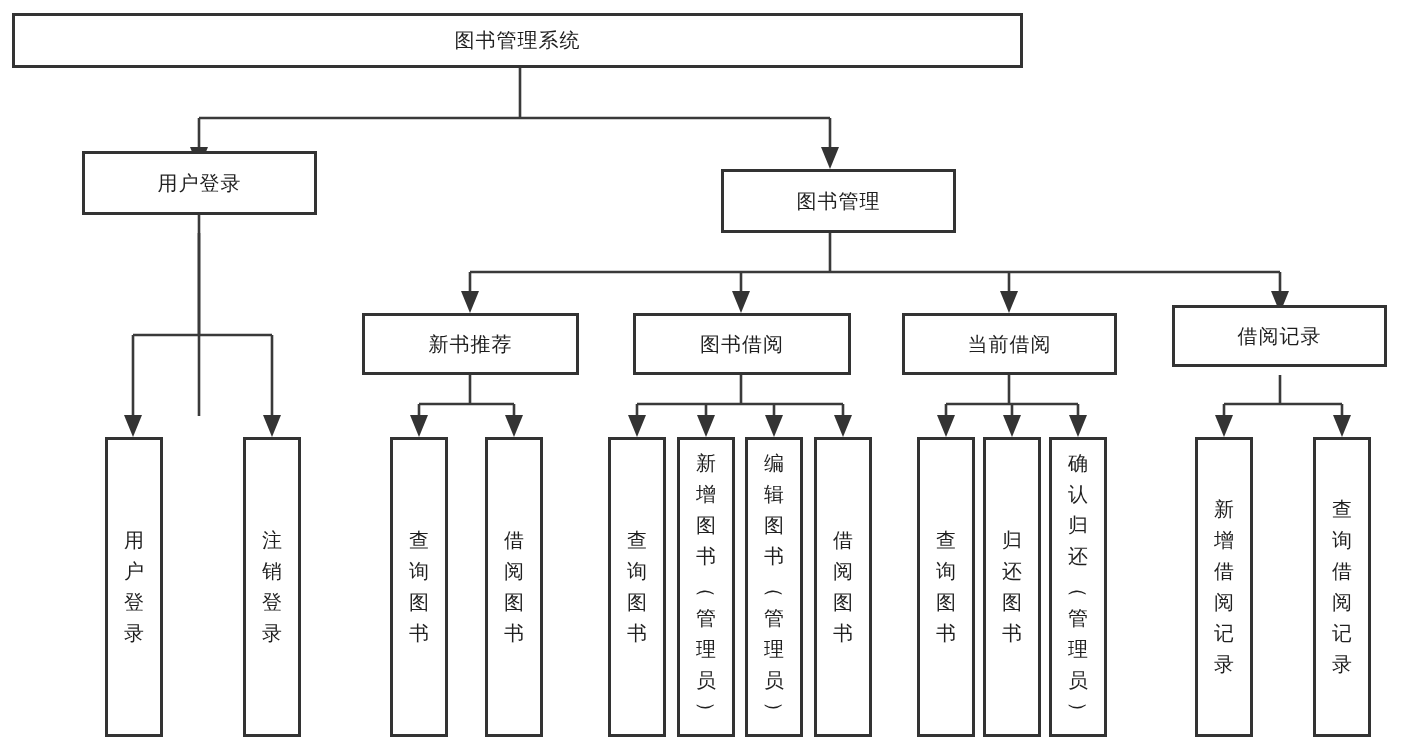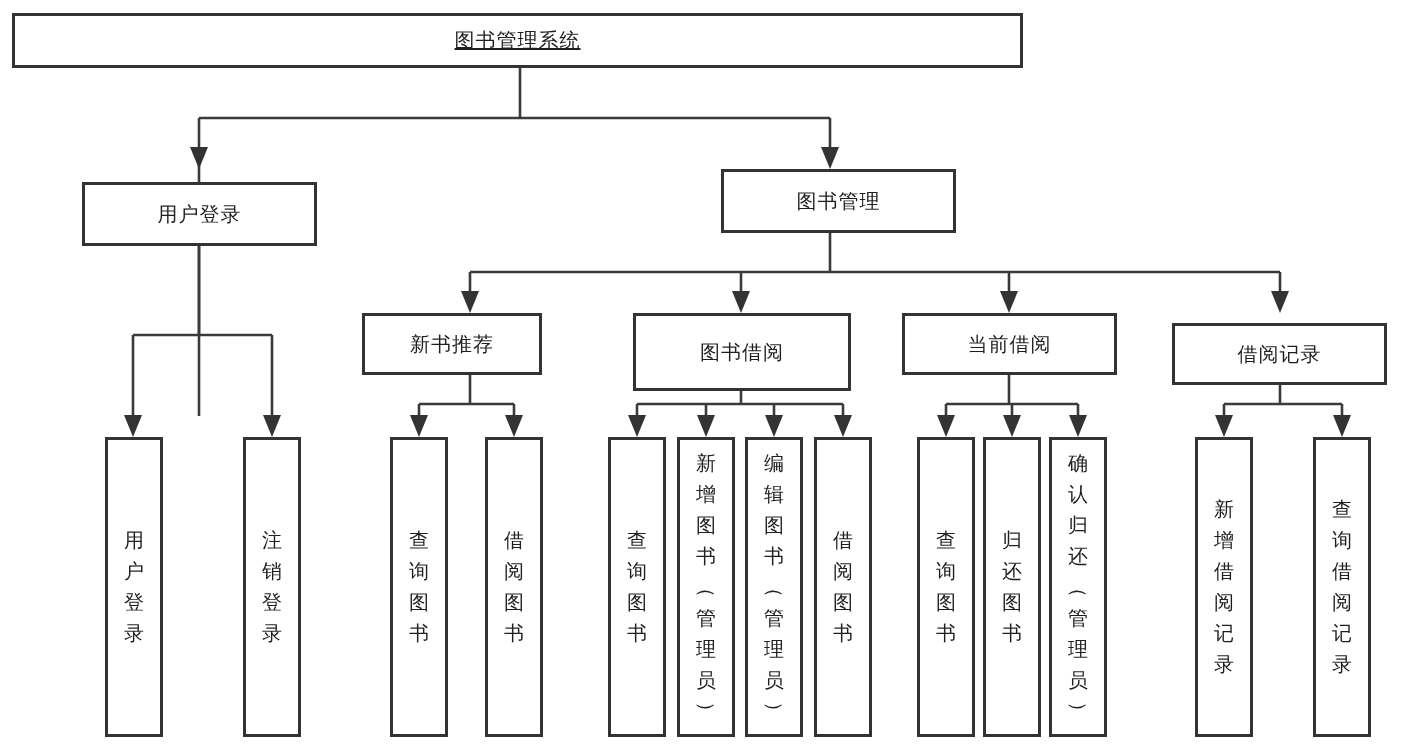--- a/index.html
+++ b/index.html
@@ -82,41 +82,41 @@
       <polygon points="765,415 783,415 774,437"></polygon>
       <polygon points="834,415 852,415 843,437"></polygon>
       <polygon points="937,415 955,415 946,437"></polygon>
       <polygon points="1003,415 1021,415 1012,437"></polygon>
       <polygon points="1069,415 1087,415 1078,437"></polygon>
       <polygon points="1215,415 1233,415 1224,437"></polygon>
       <polygon points="1333,415 1351,415 1342,437"></polygon>
     </g>
   </svg>
 
-  <div class="node" style="left:12px;top:13px;width:1011px;height:55px;text-decoration:underline;">
+  <div class="node" style="left:12px;top:13px;width:1011px;height:55px;">
     <span>图书管理系统</span>
   </div>
 
-  <div class="node" style="left:82px;top:182px;width:235px;height:64px;">
+  <div class="node" style="left:82px;top:151px;width:235px;height:64px;">
     <span>用户登录</span>
   </div>
   <div class="node" style="left:712px;top:169px;width:235px;height:64px;margin-left:9px;">
     <span>图书管理</span>
   </div>
 
-  <div class="node" style="left:362px;top:313px;width:180px;height:62px;">
+  <div class="node" style="left:362px;top:313px;width:217px;height:62px;">
     <span>新书推荐</span>
   </div>
-  <div class="node" style="left:633px;top:313px;width:218px;height:78px;">
+  <div class="node" style="left:633px;top:313px;width:218px;height:62px;">
     <span>图书借阅</span>
   </div>
   <div class="node" style="left:902px;top:313px;width:215px;height:62px;font-family:Liberation Serif, serif;">
     <span>当前借阅</span>
   </div>
-  <div class="node" style="left:1172px;top:323px;width:215px;height:62px;">
+  <div class="node" style="left:1172px;top:305px;width:215px;height:62px;">
     <span>借阅记录</span>
   </div>
 
   <div class="node vbox" style="left:105px;">
     <span class="vlabel">
         <span class="vchar">用</span>
         <span class="vchar">户</span>
         <span class="vchar">登</span>
         <span class="vchar">录</span>
       </span>

